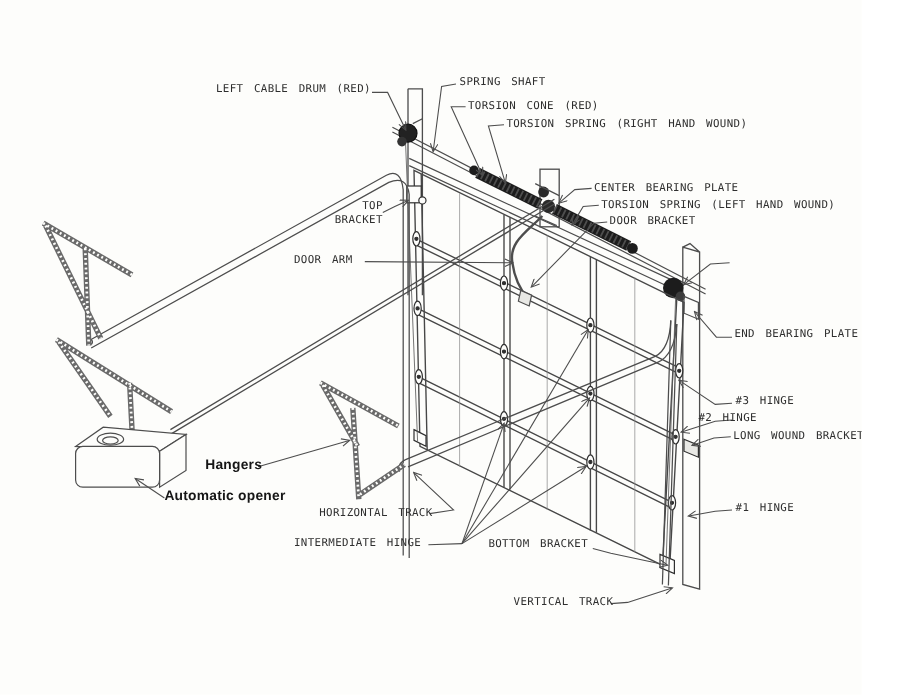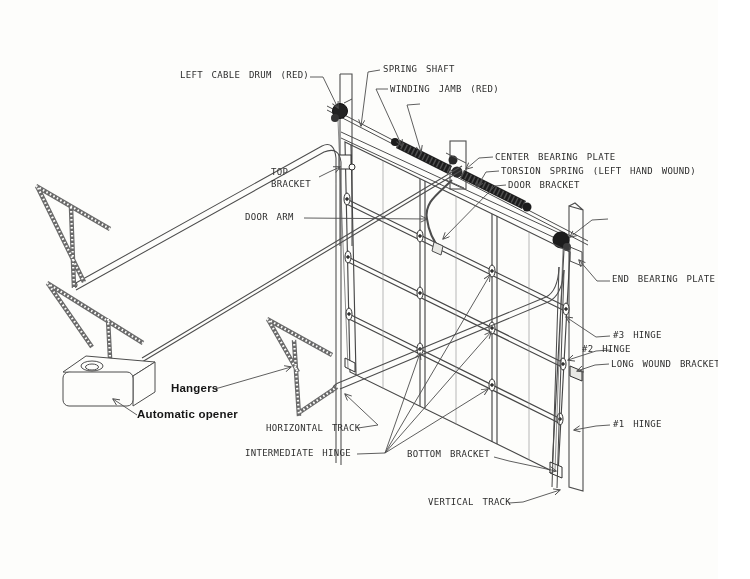--- a/index.html
+++ b/index.html
@@ -3,21 +3,21 @@
 <meta charset="utf-8">
 <style>
   html,body{margin:0;padding:0;background:#ffffff;}
   .stage{position:relative;width:718px;height:579px;background:#fdfdfb;overflow:hidden;
          font-family:"DejaVu Sans Mono",monospace;}
   .cad{position:absolute;font-size:9px;letter-spacing:.3px;word-spacing:3px;color:#2e2e2e;
        white-space:nowrap;line-height:10px;}
   .hand{position:absolute;font:700 11.5px "Liberation Sans",sans-serif;color:#161616;
         white-space:nowrap;letter-spacing:.2px;text-align:right;}
   .two{line-height:12.5px;}
-  .ctr{text-align:left;line-height:11.5px;}
+  .ctr{text-align:right;line-height:11.5px;}
   svg{position:absolute;left:0;top:0;}
 </style>
 </head>
 <body>
 
 <div class="stage">
 
 <svg width="750" height="579" viewBox="0 0 750 579">
   <defs>
     <marker id="arr" markerWidth="9" markerHeight="8" refX="7.5" refY="4" orient="auto">
@@ -170,21 +170,22 @@
     <path d="M385,453 L490,275" marker-end="url(#arr)"></path>
     <path d="M385,453 L491,332" marker-end="url(#arr)"></path>
     <path d="M385,453 L488,389" marker-end="url(#arr)"></path>
     <path d="M494,457 L509,461 L556,471" marker-end="url(#arr)"></path>
     <path d="M509,503 L523,502 L560,490" marker-end="url(#arr)"></path>
   </g>
 </svg>
 
 <div class="cad" style="left:180px;top:70px">LEFT CABLE DRUM (RED)</div>
 <div class="cad" style="left:383px;top:64px">SPRING SHAFT</div>
-<div class="cad" style="left:390px;top:84px">WINDING JAMB (RED)</div>
+<div class="cad" style="left:390px;top:84px">TORSION CONE (RED)</div>
+<div class="cad" style="left:422px;top:99px">TORSION SPRING (RIGHT HAND WOUND)</div>
 <div class="cad" style="left:495px;top:152px">CENTER BEARING PLATE</div>
 <div class="cad" style="left:501px;top:166px">TORSION SPRING (LEFT HAND WOUND)</div>
 <div class="cad" style="left:508px;top:180px">DOOR BRACKET</div>
 <div class="cad ctr" style="left:271px;top:167px;width:48px">
   <div>TOP</div>
   <div>BRACKET</div>
 </div>
 <div class="cad" style="left:245px;top:212px">DOOR ARM</div>
 <div class="cad" style="left:612px;top:274px">END BEARING PLATE</div>
 <div class="cad" style="left:613px;top:330px">#3 HINGE</div>

